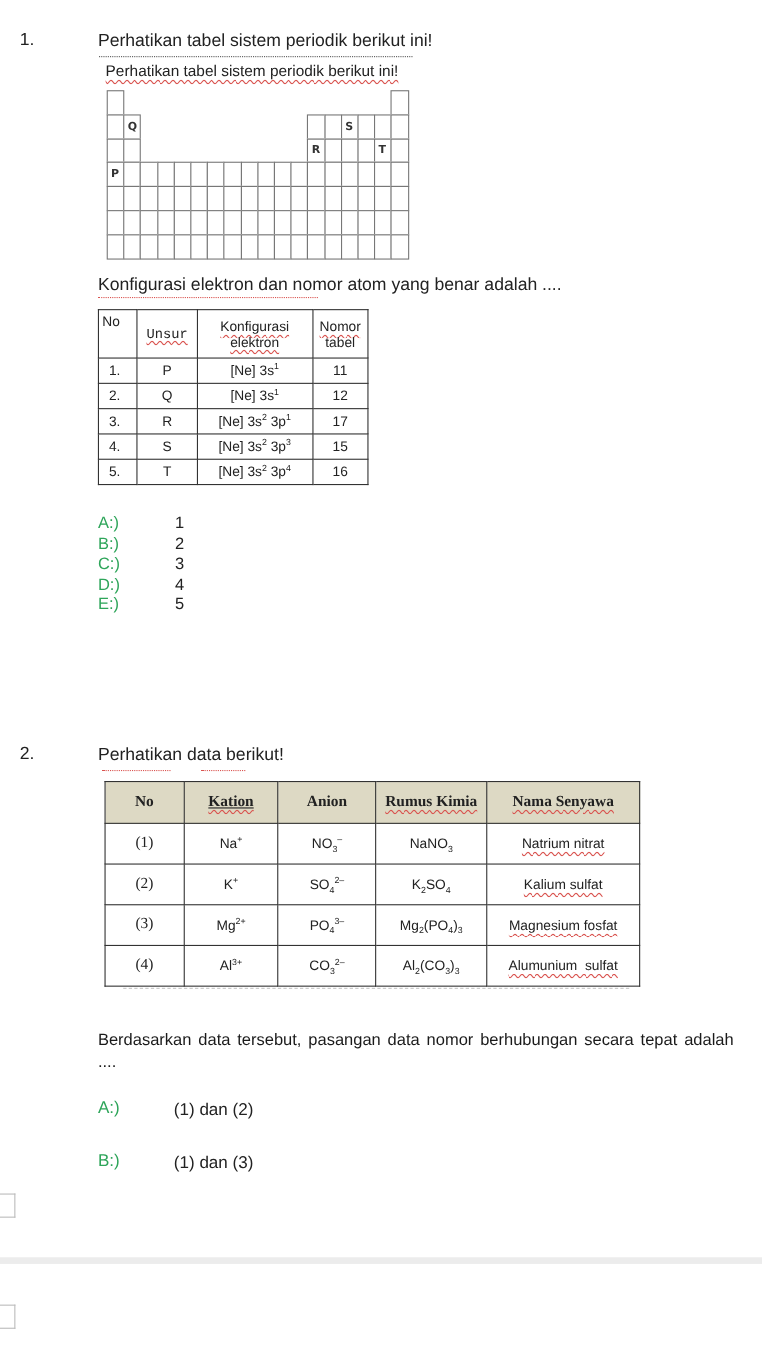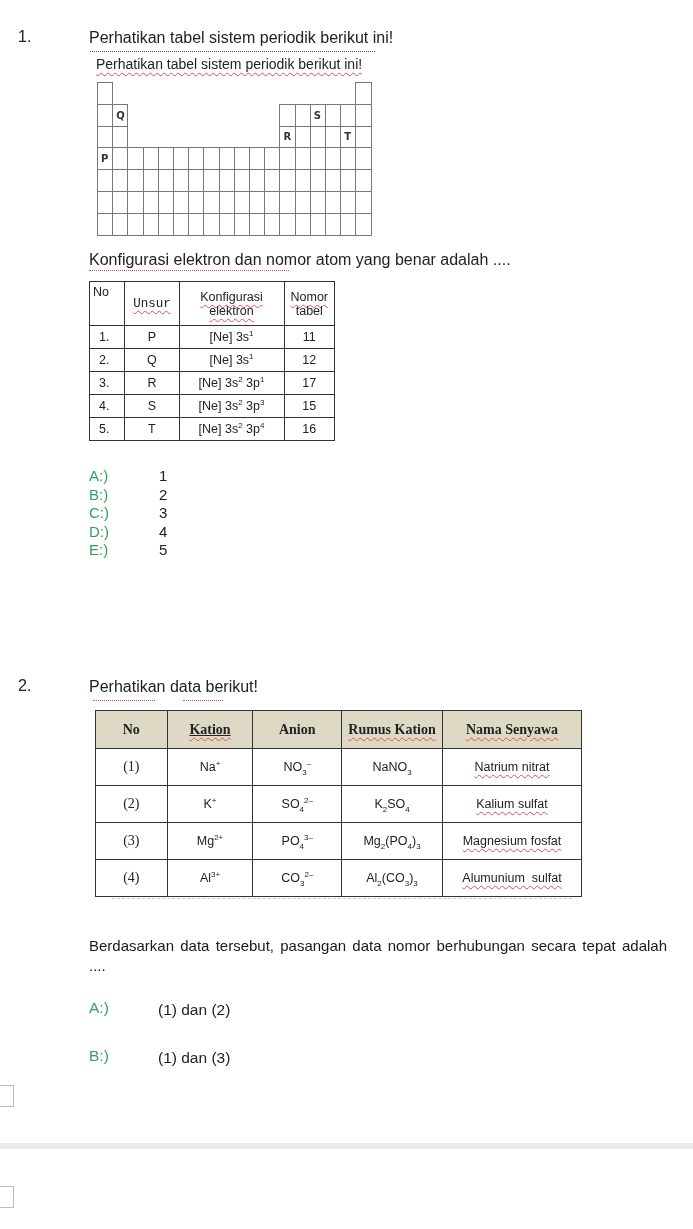--- a/index.html
+++ b/index.html
@@ -194,21 +194,21 @@
 <div class="abs qtext" style="left:89px;top:678px;">Perhatikan data berikut!</div>
 <div class="abs" style="left:93px;top:700px;width:62px;border-top:1px dotted #d9534f;"></div>
 <div class="abs" style="left:183px;top:700px;width:40px;border-top:1px dotted #d9534f;"></div>
 
 <table class="t2" style="left:95px;top:710px;width:487px;">
   <tbody>
       <tr>
     <th style="width:70px;">No</th>
     <th style="width:84px;text-decoration:underline;"><span class="squig">Kation</span></th>
     <th style="width:87px;">Anion</th>
-    <th style="width:99px;"><span class="squig">Rumus Kation</span></th>
+    <th style="width:99px;"><span class="squig">Rumus Kimia</span></th>
     <th style="width:137px;"><span class="squig">Nama Senyawa</span></th>
   </tr>
   </tbody>
     <tbody id="t2body">
       <tr>
         <td class="serif">(1)</td>
         <td>Na<sup>+</sup></td>
         <td>NO<sub>3</sub><sup>–</sup></td>
         <td>NaNO<sub>3</sub></td>
         <td><span class="squig" style="white-space: pre;">Natrium nitrat</span></td>

